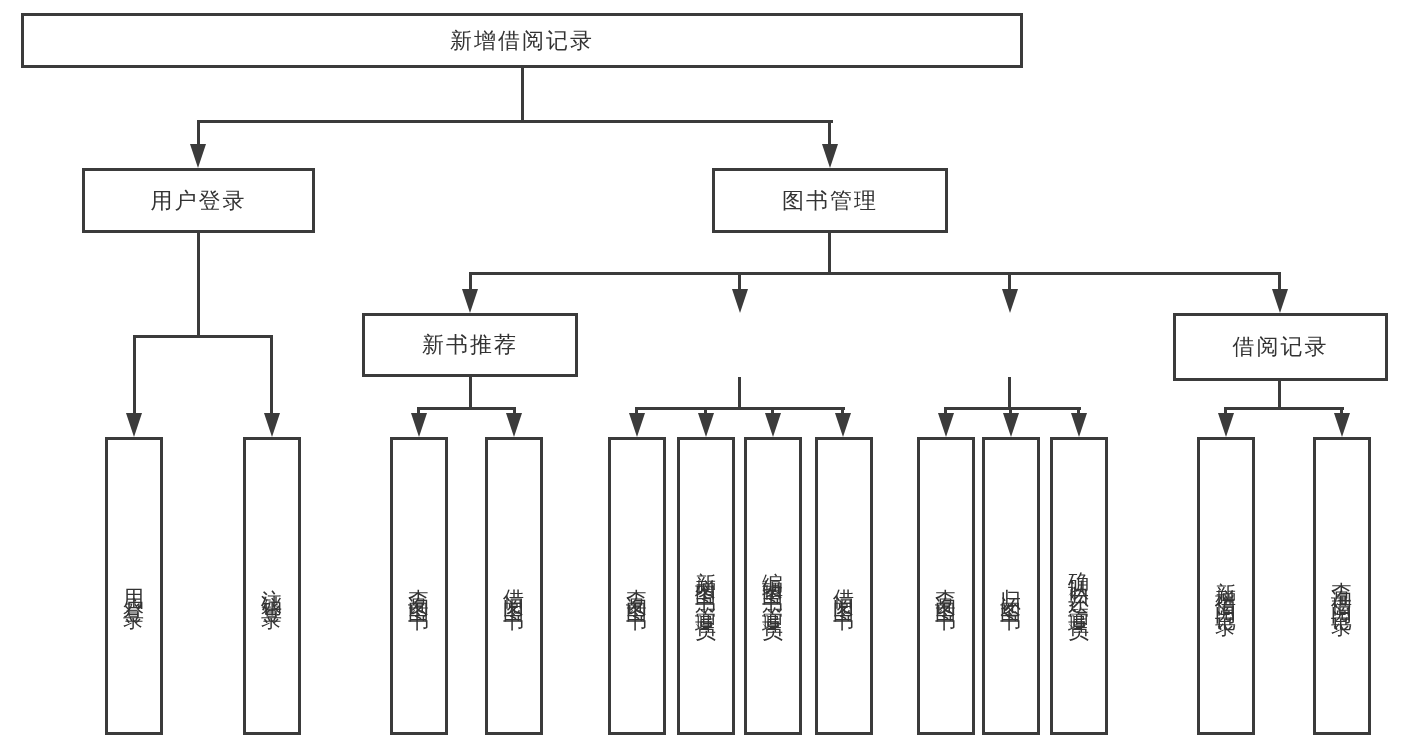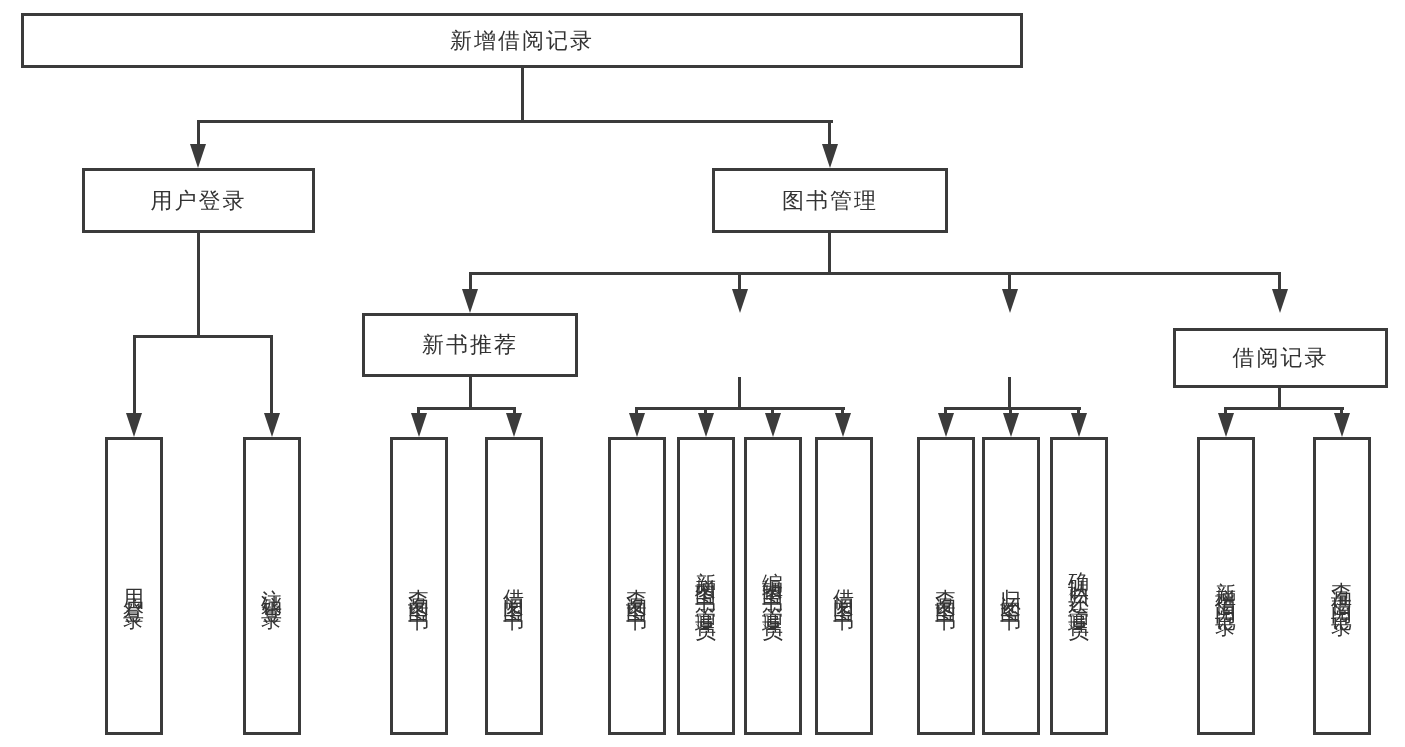--- a/index.html
+++ b/index.html
@@ -69,21 +69,21 @@
   <div class="box h" style="left:82px;top:168px;width:233px;height:65px">
     <span>用户登录</span>
   </div>
   <div class="box h" style="left:712px;top:168px;width:236px;height:65px">
     <span>图书管理</span>
   </div>
 
   <div class="box h" style="left:362px;top:313px;width:216px;height:64px">
     <span>新书推荐</span>
   </div>
-  <div class="box h" style="left:1173px;top:328px;width:215px;height:60px">
+  <div class="box h" style="left:1173px;top:313px;width:215px;height:68px">
     <span>借阅记录</span>
   </div>
 
   <div class="box v" style="left:105px;top:437px;width:58px;height:298px">
     <span>用户登录</span>
   </div>
   <div class="box v" style="left:243px;top:437px;width:58px;height:298px">
     <span>注销登录</span>
   </div>
   <div class="box v" style="left:390px;top:437px;width:58px;height:298px">

